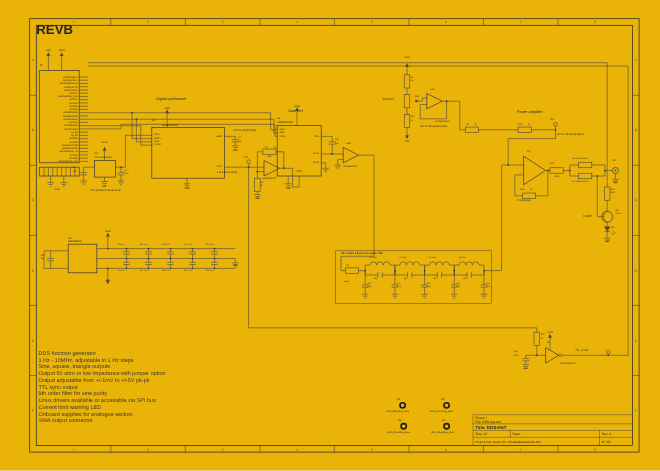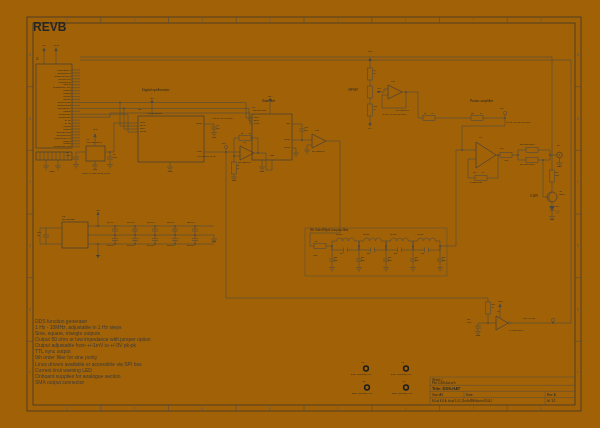--- a/index.html
+++ b/index.html
@@ -1,16 +1,16 @@
 <!DOCTYPE html>
 <html><head>
 <meta charset="utf-8">
 <style>
   html,body{margin:0;padding:0;background:#ffffff;}
-  #page{position:relative;width:600px;height:428px;background:#a16207;overflow:hidden;
+  #page{position:relative;width:600px;height:428px;background:#eab308;overflow:hidden;
         font-family:"Liberation Sans",sans-serif;}
   #schem{position:absolute;left:0;top:0;}
   #schem path,#schem rect,#schem circle,#schem line{stroke:#474747;stroke-width:.55;fill:none;}
   #schem .comp{stroke:#3a3a3a;stroke-width:.65;}
   #schem .frame{stroke:#2f2f2f;stroke-width:.7;}
   #schem .thin{stroke-width:.45;}
   #schem .f{fill:#474747;stroke:none;}
   #schem .hole{stroke:#1e1e1e;stroke-width:1.5;}
   #schem text{fill:#262626;stroke:none;font-family:"Liberation Sans",sans-serif;}
   #schem text.muted{fill:#555;}

